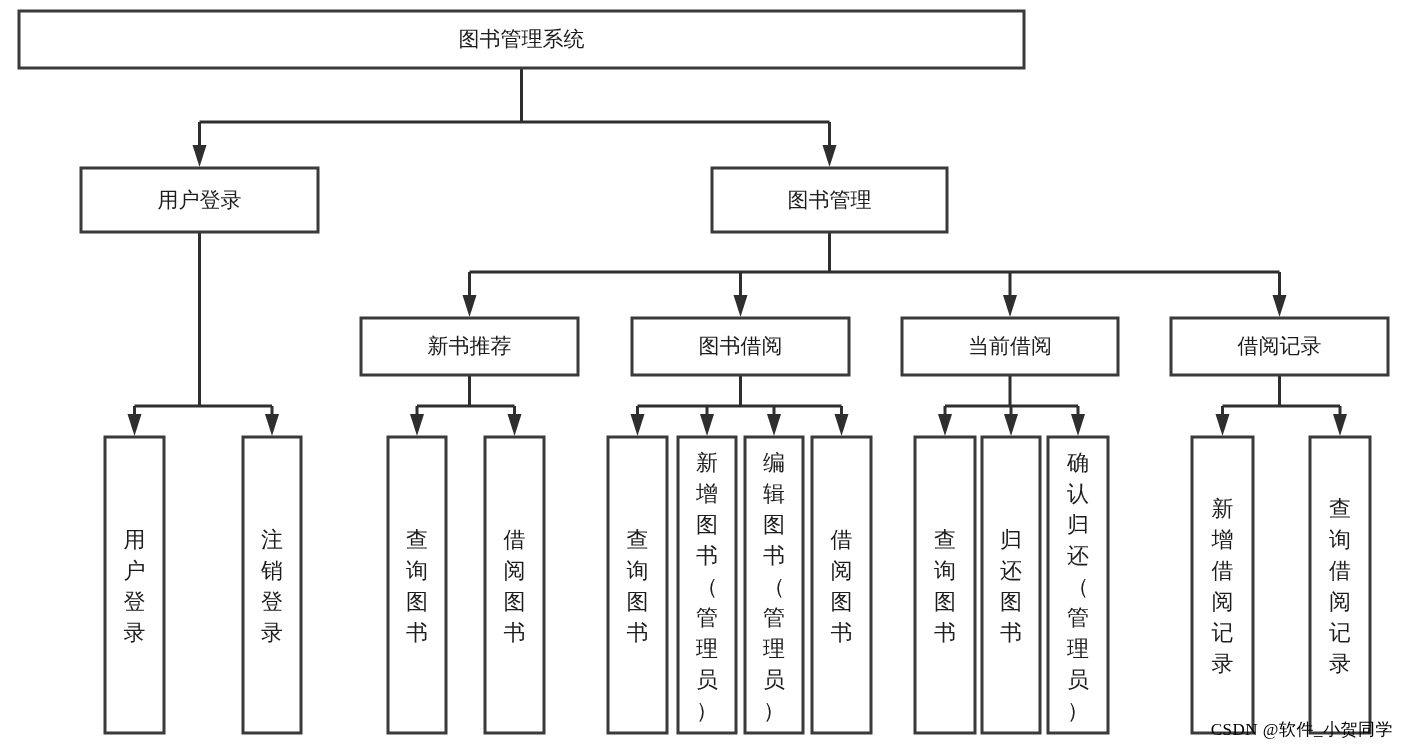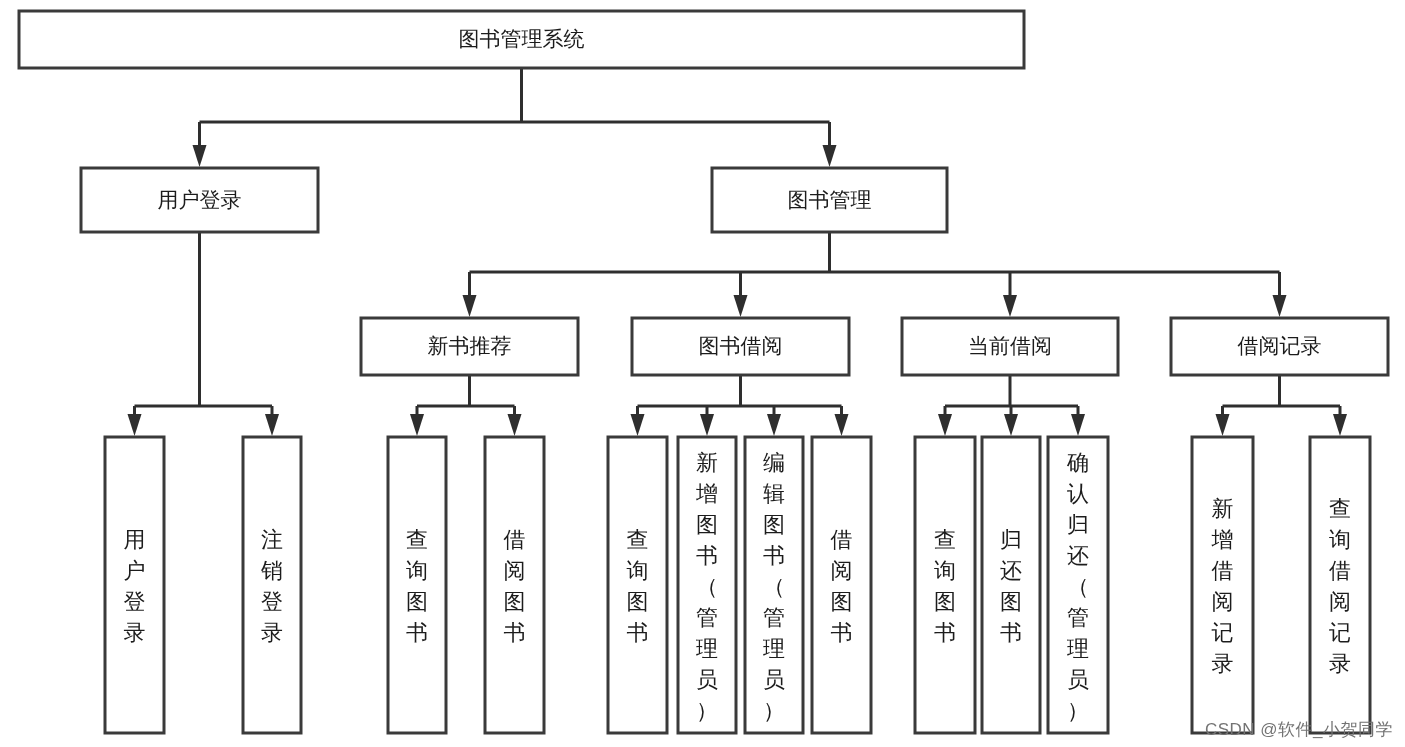--- a/index.html
+++ b/index.html
@@ -50,23 +50,23 @@
     fill: none;
   }
   .edge-arrow {
     fill: #2e2e2e;
     stroke: none;
   }
   .watermark {
     position: absolute;
     right: 12px;
     bottom: 6px;
-    font-family: Liberation Sans, sans-serif;
+    font-family: Liberation Serif, serif;
     font-size: 17px;
-    color: #737373;
+    color: #000000;
     white-space: nowrap;
     letter-spacing: 0.5px;
     user-select: none;
   }
 </style>
 </head>
 <body>
 
 <div id="diagram-root">
   <svg class="flow" viewBox="0 0 1405 747" xmlns="http://www.w3.org/2000/svg">

